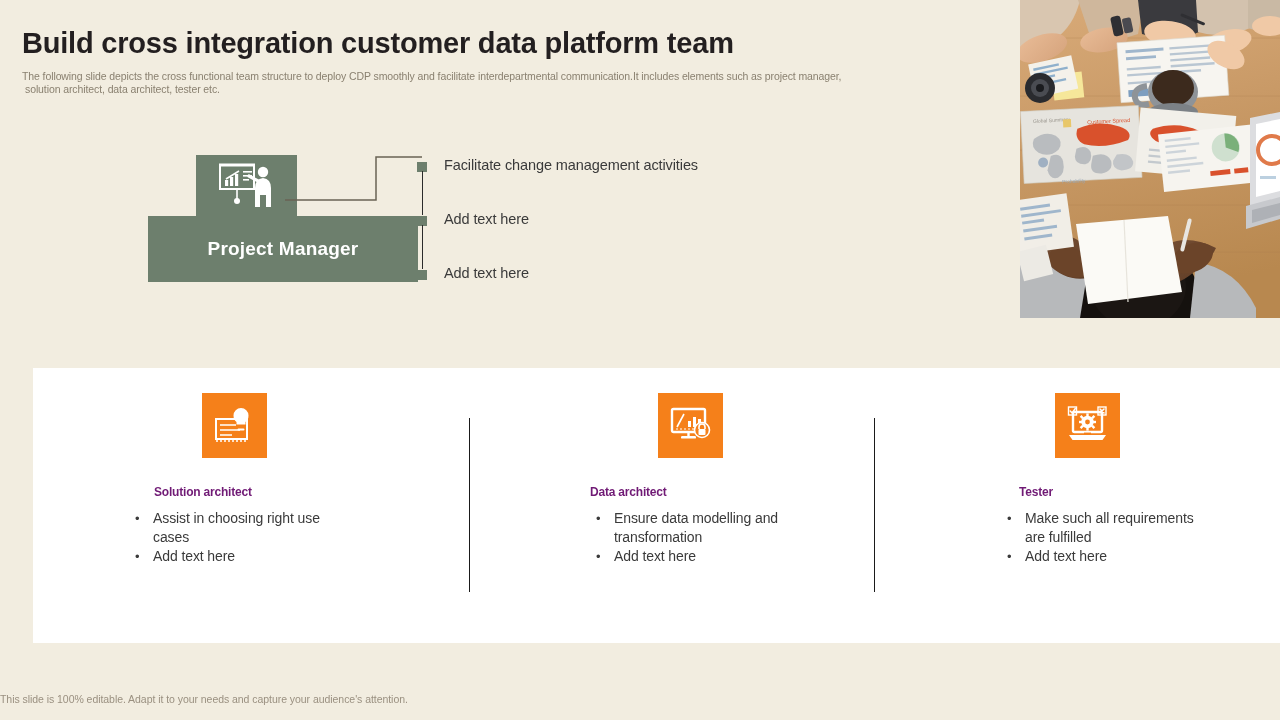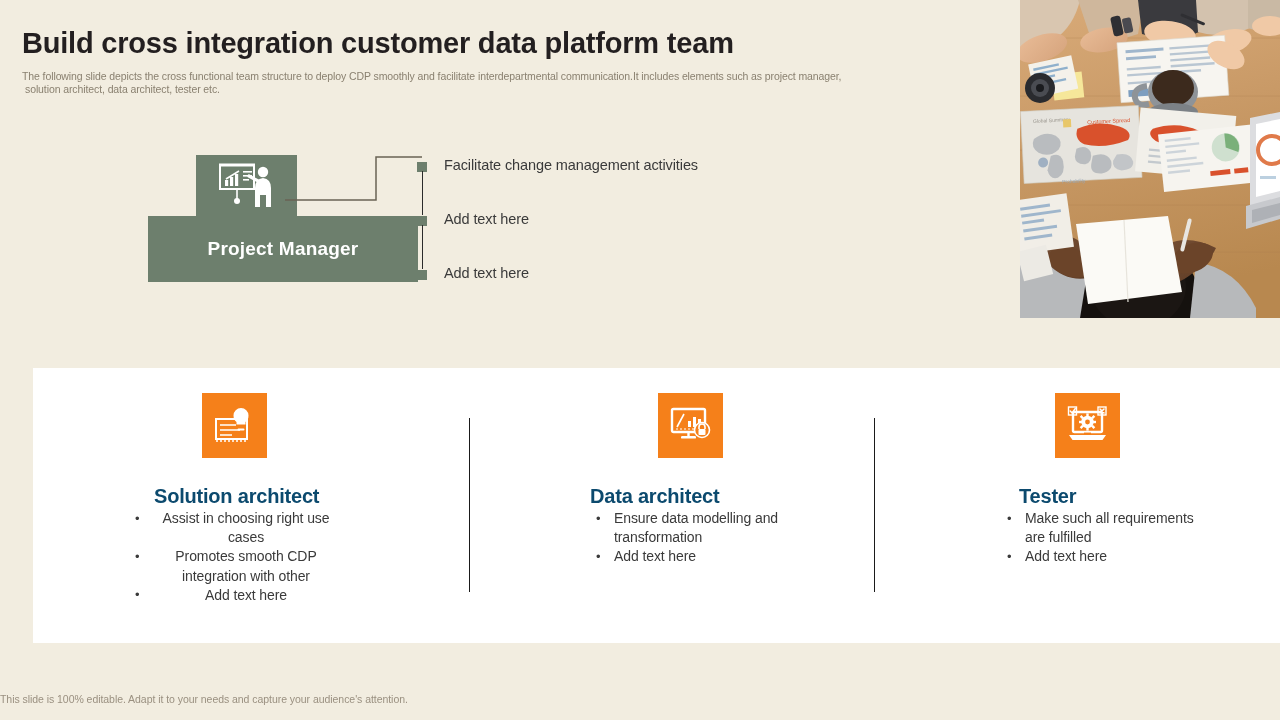--- a/index.html
+++ b/index.html
@@ -125,40 +125,40 @@
     background: #f5801a;
   }
   #role-col-0 .role-icon-tile { left: 169px; }
   #role-col-1 .role-icon-tile { left: 188px; }
   #role-col-2 .role-icon-tile { left: 180px; }
   .role-icon-tile svg { position: absolute; left: 12px; top: 12px; }
 
   .role-title {
     position: absolute;
     top: 117px;
-    font-size: 20px;
+    font-size: 12px;
     font-weight: bold;
-    color: #0c4a6e;
+    color: #701a75;
     letter-spacing: -0.2px;
     white-space: nowrap;
   }
   #role-col-0 .role-title { left: 121px; }
   #role-col-1 .role-title { left: 120px; }
   #role-col-2 .role-title { left: 144px; }
 
   .role-bullets {
     position: absolute;
     top: 141px;
     list-style: none;
     font-size: 14px;
     color: #3a3a3a;
     line-height: 19.2px;
     letter-spacing: -0.1px;
   }
-  #role-col-0 .role-bullets { left: 96px; width: 210px; text-align: center; }
+  #role-col-0 .role-bullets { left: 96px; width: 210px; }
   #role-col-1 .role-bullets { left: 120px; width: 215px; }
   #role-col-2 .role-bullets { left: 126px; width: 200px; }
 
   .role-bullets li {
     position: relative;
     padding-left: 24px;
     margin-bottom: 0px;
   }
   .role-bullets li::before {
     content: "\2022";
@@ -441,21 +441,20 @@
         <path d="M2 36 H33" stroke="#ffffff" stroke-width="1.4" stroke-dasharray="2 2"></path>
 
         <path d="M27 3 a7.5 7.5 0 0 1 7.5 7.5 q0 4.4 -3 6.4 v2.6 h-9 v-2.6 q-3 -2 -3 -6.4 A7.5 7.5 0 0 1 27 3 z" fill="#ffffff"></path>
         <rect x="23.5" y="20.5" width="7" height="2" rx="1" fill="#f5801a"></rect>
         <rect x="23.5" y="23.5" width="7" height="2" rx="1" fill="#ffffff"></rect>
       </svg>
     </div>
     <div class="role-title">Solution architect</div>
     <ul class="role-bullets">
       <li>Assist in choosing right use cases</li>
-      <li>Promotes smooth CDP integration with other</li>
       <li>Add text here</li>
     </ul>
   </div>
 
   <div class="role-col" id="role-col-1">
     <div class="role-icon-tile">
       <svg width="41" height="41" viewBox="0 0 41 41" xmlns="http://www.w3.org/2000/svg">
 
         <rect x="2" y="4" width="33" height="23" rx="1.5" fill="none" stroke="#ffffff" stroke-width="2.4"></rect>
 

